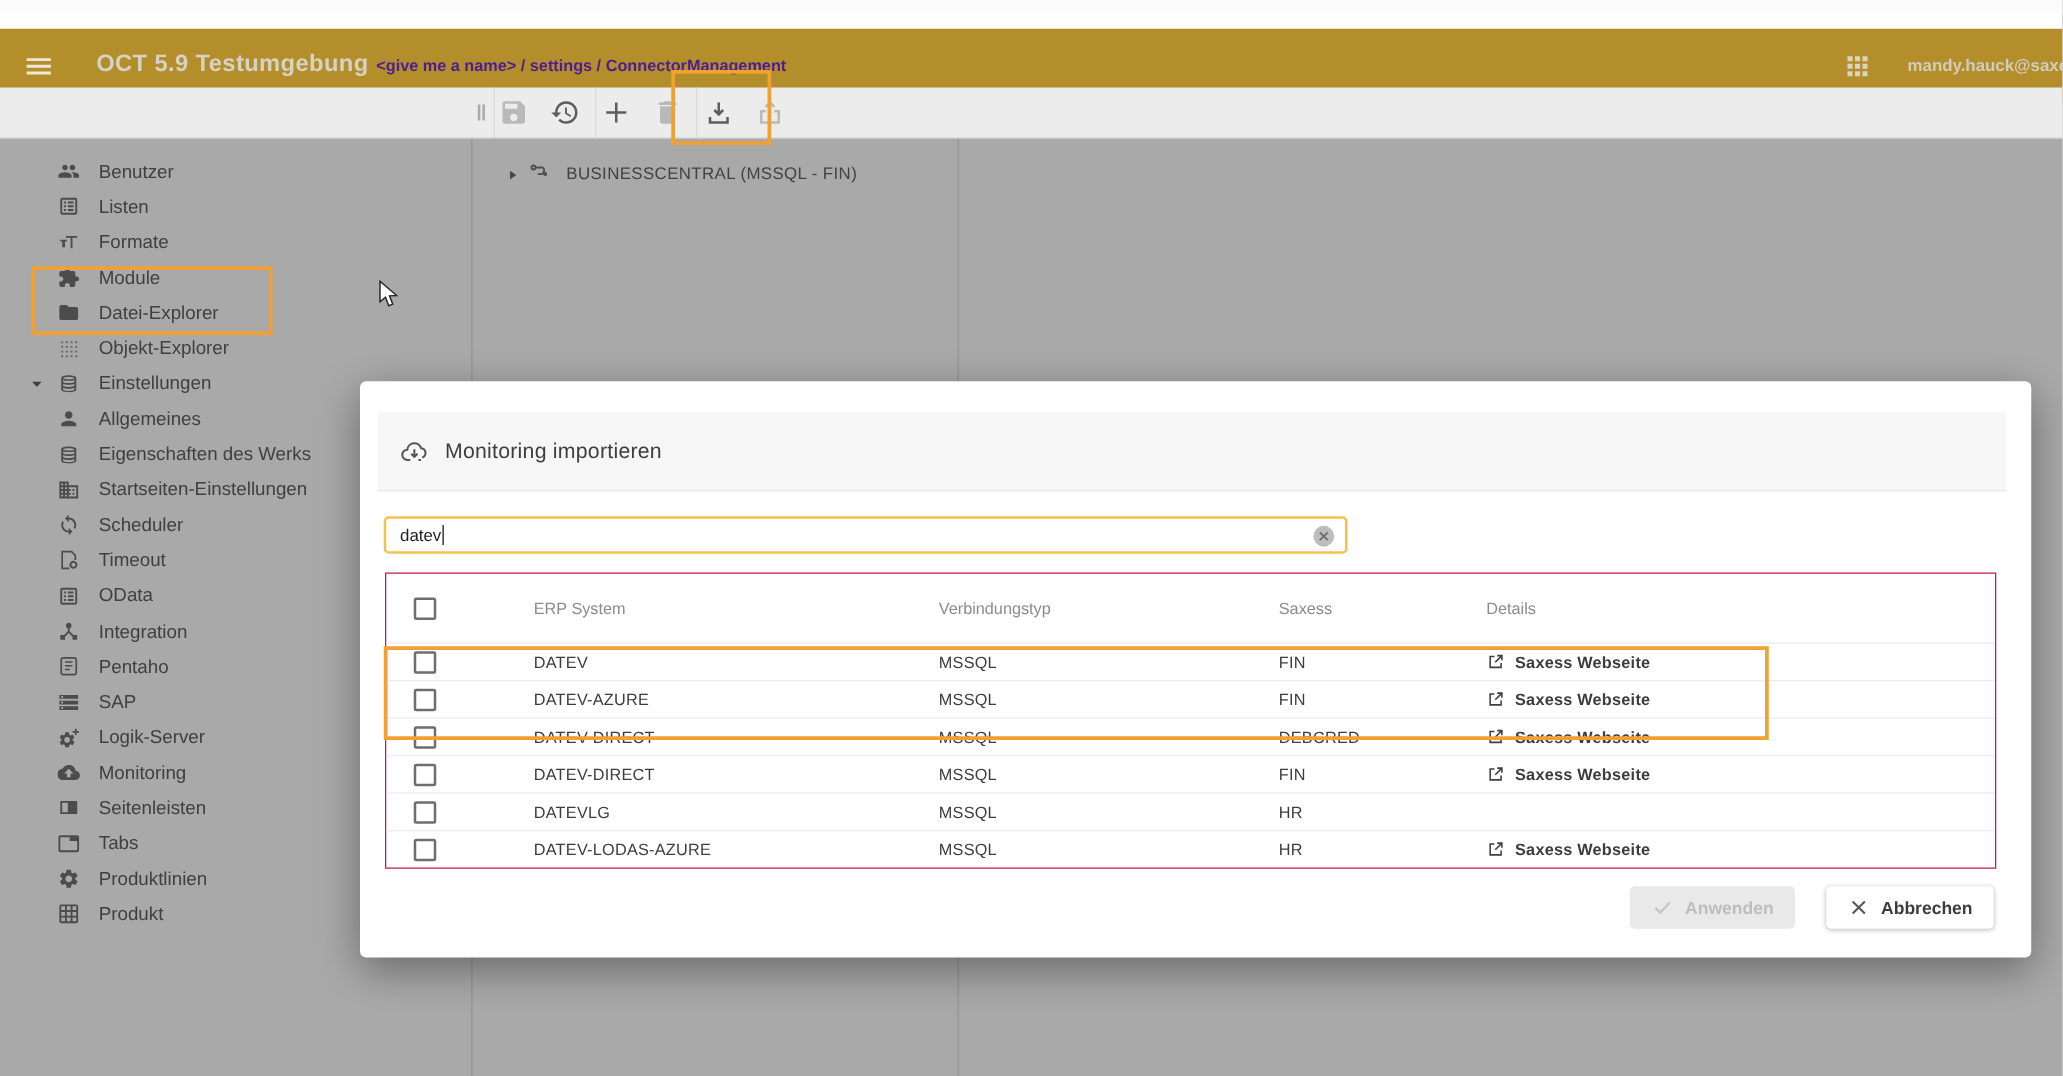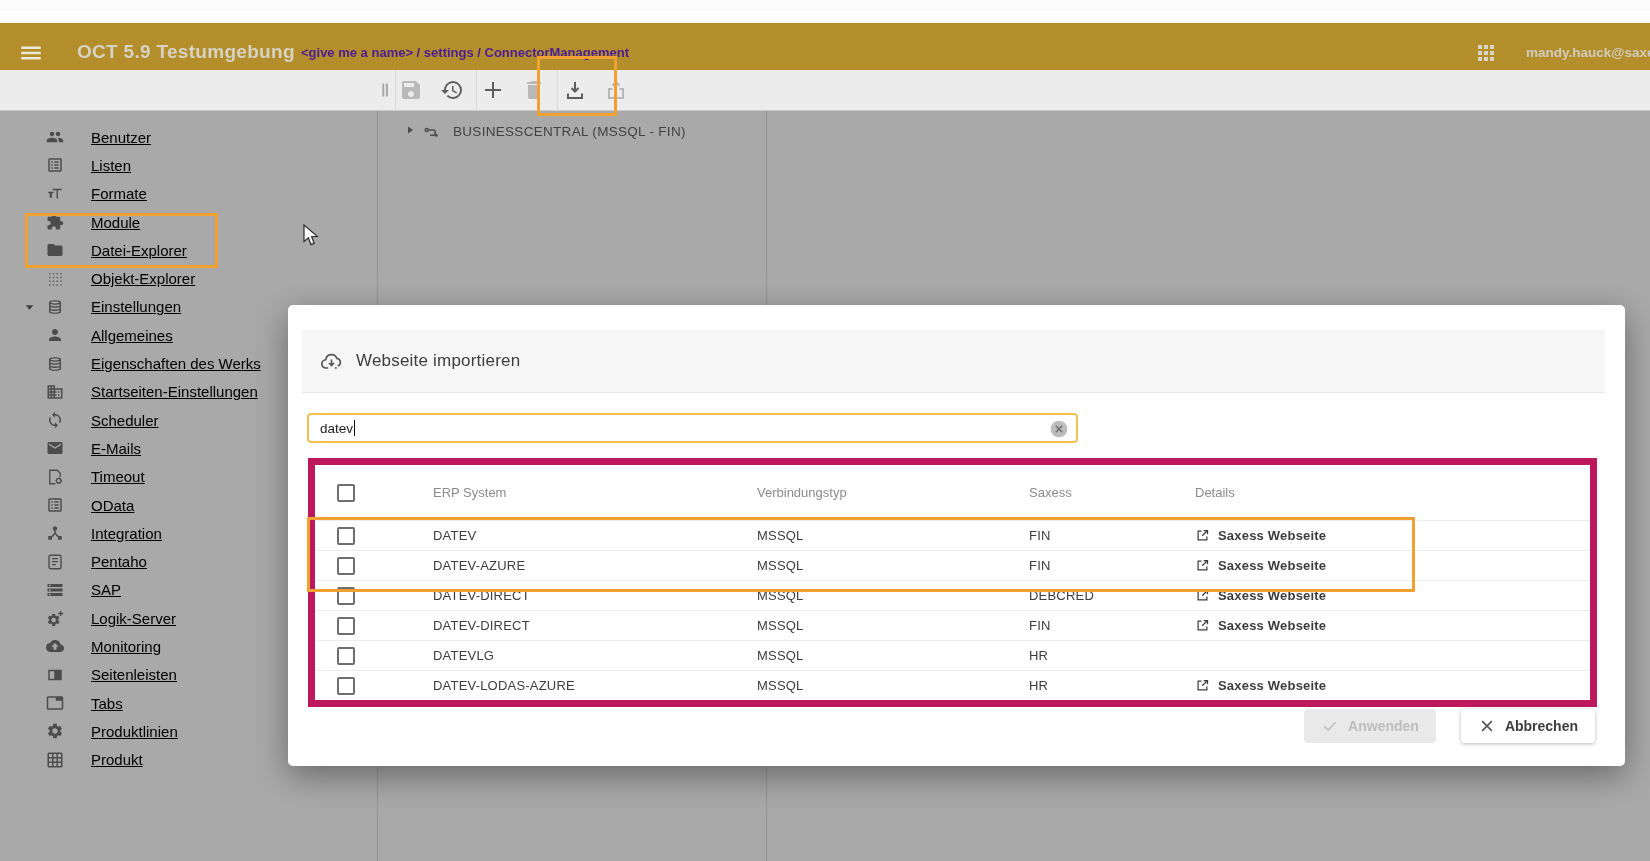--- a/index.html
+++ b/index.html
@@ -28,51 +28,51 @@
   .tb-btn .ic { width: 24px; height: 24px; }
   .tb-btn.enabled { color: #5e5e5e; }
   .tb-btn.disabled { color: #b9b9b9; }
 
   
   .content { position: absolute; left: 0; top: 111px; width: 100%; height: 750px; background: #a9a9a9; }
   .v-divider { position: absolute; top: 0; width: 1px; height: 100%; background: #949494; }
 
   
   .sidebar { position: absolute; left: 0; top: 12px; width: 377px; }
-  .sb-item { position: relative; height: 28.3px; display: flex; align-items: center; gap: 27px; padding-left: 46px; font-size: 15px; color: #000000; cursor: pointer; text-decoration: underline; }
+  .sb-item { position: relative; height: 28.3px; display: flex; align-items: center; gap: 15px; padding-left: 46px; font-size: 15px; color: #404040; cursor: pointer; }
   .sb-item.lvl2 { }
   .sb-icon { position: relative; z-index: 1; width: 18px; height: 18px; color: #4c4c4c; flex: none; }
   .sb-icon svg { width: 18px; height: 18px; }
   .sb-label { position: relative; z-index: 1; white-space: nowrap; }
   .sb-arrow { display: none; position: absolute; left: 23px; top: 8px; width: 13px; height: 13px; color: #3f3f3f; }
   .sb-arrow svg { width: 13px; height: 13px; }
   .sb-item.expanded .sb-arrow { display: block; }
   .sb-item.selected::before { content: ""; position: absolute; left: 34px; top: 1px; width: 129px; height: 26px; background: #9d9d9d; border-radius: 3px; }
 
   
-  .tree-row { position: absolute; left: 404px; top: 13px; height: 22px; display: flex; align-items: flex-start; cursor: pointer; }
+  .tree-row { position: absolute; left: 404px; top: 13px; height: 22px; display: flex; align-items: flex-end; cursor: pointer; }
   .tree-expander { width: 12px; height: 12px; color: #4a4a4a; margin-right: 7px; }
   .tree-expander svg { width: 12px; height: 12px; }
   .tree-icon { width: 18px; height: 18px; color: #4f4f4f; margin-right: 12px; }
   .tree-icon svg { width: 18px; height: 18px; }
   .tree-label { font-size: 13.5px; letter-spacing: .3px; color: #424242; white-space: nowrap; }
 
   
   .modal { position: absolute; left: 288px; top: 305px; width: 1337px; height: 461px; background: #fff; border-radius: 5px; box-shadow: 0 10px 34px rgba(0,0,0,.38); z-index: 20; }
   .modal-header { position: absolute; left: 14px; right: 20px; top: 25px; height: 63px; background: #f6f6f6; border-bottom: 1px solid #e9e9e9; display: flex; align-items: center; gap: 13px; padding-left: 18px; }
   .modal-title-icon { width: 23px; height: 23px; color: #565656; }
   .modal-title-icon svg { width: 23px; height: 23px; }
   .modal-title { font-size: 17px; font-weight: 500; color: #3e3e3e; letter-spacing: .2px; }
 
   .search-box { position: absolute; left: 19px; top: 108px; width: 771px; height: 30px; border: 2px solid #f2c24e; border-radius: 4px; background: #fff; display: flex; align-items: center; padding-left: 11px; font-size: 13.5px; color: #1f1f1f; cursor: text; }
   .caret { width: 1px; height: 16px; background: #111; margin-left: 1px; }
   .clear-btn { position: absolute; right: 7px; top: 4px; width: 20px; height: 20px; border: none; background: none; padding: 0; cursor: pointer; }
   .clear-btn svg { width: 20px; height: 20px; }
 
-  .imp-table { position: absolute; left: 20px; top: 153px; width: 1289px; border: 7px solid #be185d; background: #fff; }
+  .imp-table { position: absolute; left: 20px; top: 153px; width: 1289px; border: 1px solid #be185d; background: #fff; }
   .t-grid { display: grid; grid-template-columns: 96px 324px 272px 166px 1fr; align-items: center; padding-left: 22px; }
   .t-head { height: 55px; color: #8b8b8b; font-size: 13px; }
   .t-row { height: 30px; border-top: 1px solid #ececec; font-size: 13px; color: #3d3d3d; letter-spacing: .2px; }
   .cb { width: 18px; height: 18px; border: 2px solid #6e6e6e; border-radius: 2px; background: transparent; cursor: pointer; }
   .details-cell { display: flex; align-items: center; gap: 8px; font-weight: 700; }
   .ext-icon { width: 15px; height: 15px; color: #3f3f3f; }
   .ext-icon svg { width: 15px; height: 15px; }
 
   .modal-btns { position: absolute; right: 30px; top: 404px; display: flex; gap: 25px; }
   .btn { height: 34px; border: none; border-radius: 4px; display: flex; align-items: center; gap: 9px; padding: 0 17px; font-size: 14px; font-weight: 600; font-family: inherit; cursor: pointer; }
@@ -247,29 +247,20 @@
     <span class="sb-icon">
           <svg viewBox="0 0 24 24" fill="currentColor">
             <path d="M12 4V1L8 5l4 4V6c3.31 0 6 2.69 6 6 0 1.01-.25 1.97-.7 2.8l1.46 1.46A7.93 7.93 0 0 0 20 12c0-4.42-3.58-8-8-8zm0 14c-3.31 0-6-2.69-6-6 0-1.01.25-1.97.7-2.8L5.24 7.74A7.93 7.93 0 0 0 4 12c0 4.42 3.58 8 8 8v3l4-4-4-4v3z"></path>
           </svg>
         </span>
     <span class="sb-label">Scheduler</span>
   </div>
       <div class="sb-item lvl2">
 
     <span class="sb-icon">
-          <svg viewBox="0 0 24 24" fill="currentColor">
-            <path d="M20 4H4c-1.1 0-1.99.9-1.99 2L2 18c0 1.1.9 2 2 2h16c1.1 0 2-.9 2-2V6c0-1.1-.9-2-2-2zm0 4l-8 5-8-5V6l8 5 8-5v2z"></path>
-          </svg>
-        </span>
-    <span class="sb-label">E-Mails</span>
-  </div>
-      <div class="sb-item lvl2">
-
-    <span class="sb-icon">
           <svg viewBox="0 0 24 24" fill="none" stroke="currentColor" stroke-width="1.8">
             <path d="M12.5 21H5V3h10l4 4v5"></path>
             <circle cx="17" cy="17" r="3.1"></circle>
             <path d="M17 12.7v1.5M17 19.8v1.5M12.7 17h1.5M19.8 17h1.5" stroke-width="1.5"></path>
           </svg>
         </span>
     <span class="sb-label">Timeout</span>
   </div>
       <div class="sb-item lvl2">
 
@@ -383,21 +374,21 @@
 </div>
 
 <div class="modal">
   <div class="modal-header">
     <span class="modal-title-icon">
         <svg viewBox="0 0 24 24" fill="none" stroke="currentColor" stroke-width="1.7" width="100%" height="100%">
           <path d="M8.6 18.8H6.3a4.3 4.3 0 0 1-.2-8.6 5.9 5.9 0 0 1 11.5-1.3 4 4 0 0 1 .9 7.8M15.4 18.8h2.1"></path>
           <path d="M12 9.8v6.4M9.4 13.6l2.6 2.6 2.6-2.6"></path>
         </svg>
       </span>
-    <span class="modal-title">Webseite importieren</span>
+    <span class="modal-title">Monitoring importieren</span>
   </div>
 
   <div class="search-box" style="border-color: rgb(242, 194, 78);">
     <span>datev</span>
     <span class="caret"></span>
     <button class="clear-btn">
         <svg viewBox="0 0 24 24" width="100%" height="100%">
           <circle cx="12" cy="12" r="10" fill="#bdbdbd"></circle>
           <path d="M8.2 8.2l7.6 7.6M15.8 8.2l-7.6 7.6" stroke="#6e6e6e" stroke-width="1.8" fill="none"></path>
         </svg>

